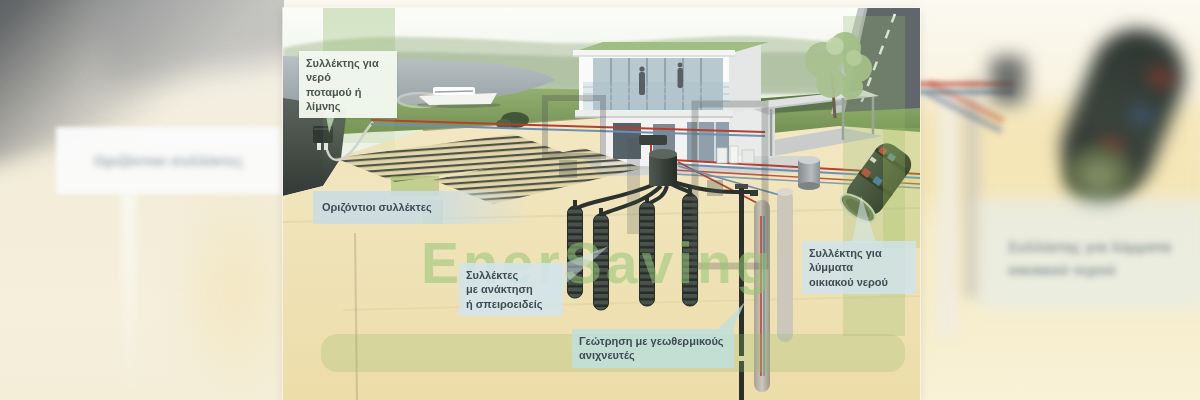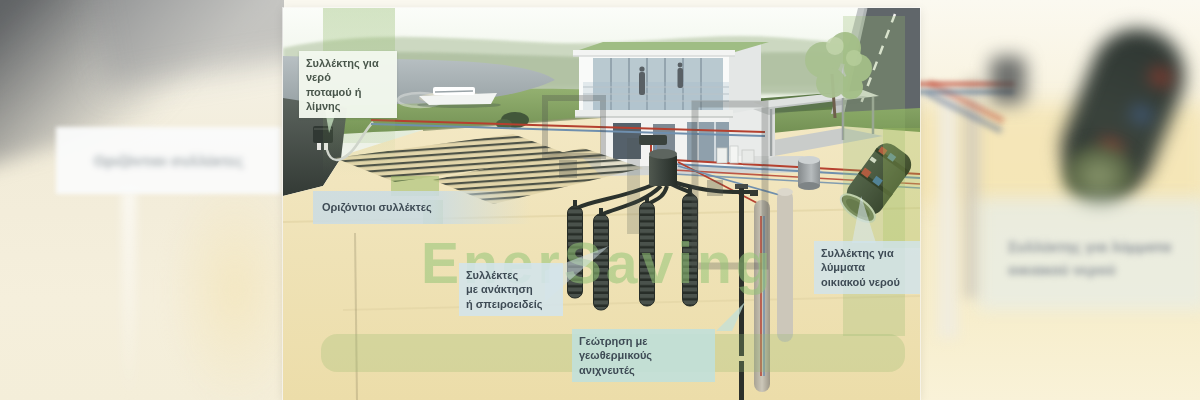--- a/index.html
+++ b/index.html
@@ -61,24 +61,24 @@
   .tip-lake{left:16px;top:43px;width:98px;background:rgba(243,248,238,.96);color:#49564b;
     box-shadow:0 1px 2px rgba(60,80,60,.18);}
   .tail-lake{left:36px;top:87px;width:24px;height:38px;
     background:linear-gradient(180deg,rgba(221,238,214,.95),rgba(186,218,180,.7));
     clip-path:polygon(15% 0,95% 0,42% 100%);}
   .tip-horiz{left:30px;top:183px;width:218px;height:33px;display:flex;align-items:center;padding-left:9px;
     background:linear-gradient(90deg,rgba(203,220,227,.88) 0%,rgba(203,220,227,.88) 55%,rgba(203,220,227,0) 100%);}
   .tip-spiral{left:176px;top:255px;width:104px;background:rgba(211,228,236,.88);}
   .tail-spiral{left:262px;top:238px;width:64px;height:62px;background:rgba(211,228,236,.5);
     clip-path:polygon(0 40%,100% 0,0 90%);}
-  .tip-borehole{left:289px;top:321px;width:143px;background:rgba(193,224,218,.9);}
+  .tip-borehole{left:289px;top:321px;width:162px;background:rgba(193,224,218,.9);}
   .tail-borehole{left:428px;top:294px;width:34px;height:29px;background:rgba(193,224,218,.75);
     clip-path:polygon(100% 0,15% 100%,62% 100%);}
-  .tip-sewage{left:519px;top:233px;width:114px;background:rgba(208,228,238,.8);margin-left:12px;}
+  .tip-sewage{left:519px;top:233px;width:114px;background:rgba(208,228,238,.8);}
   .tail-sewage{left:569px;top:188px;width:24px;height:47px;background:rgba(218,234,242,.55);
     clip-path:polygon(38% 0,100% 100%,0 100%);}
 </style>
 </head>
 <body>
 
 <div class="stage">
 
   <div class="abs bg-left">
     <div class="abs bgl-wedge1"></div>

